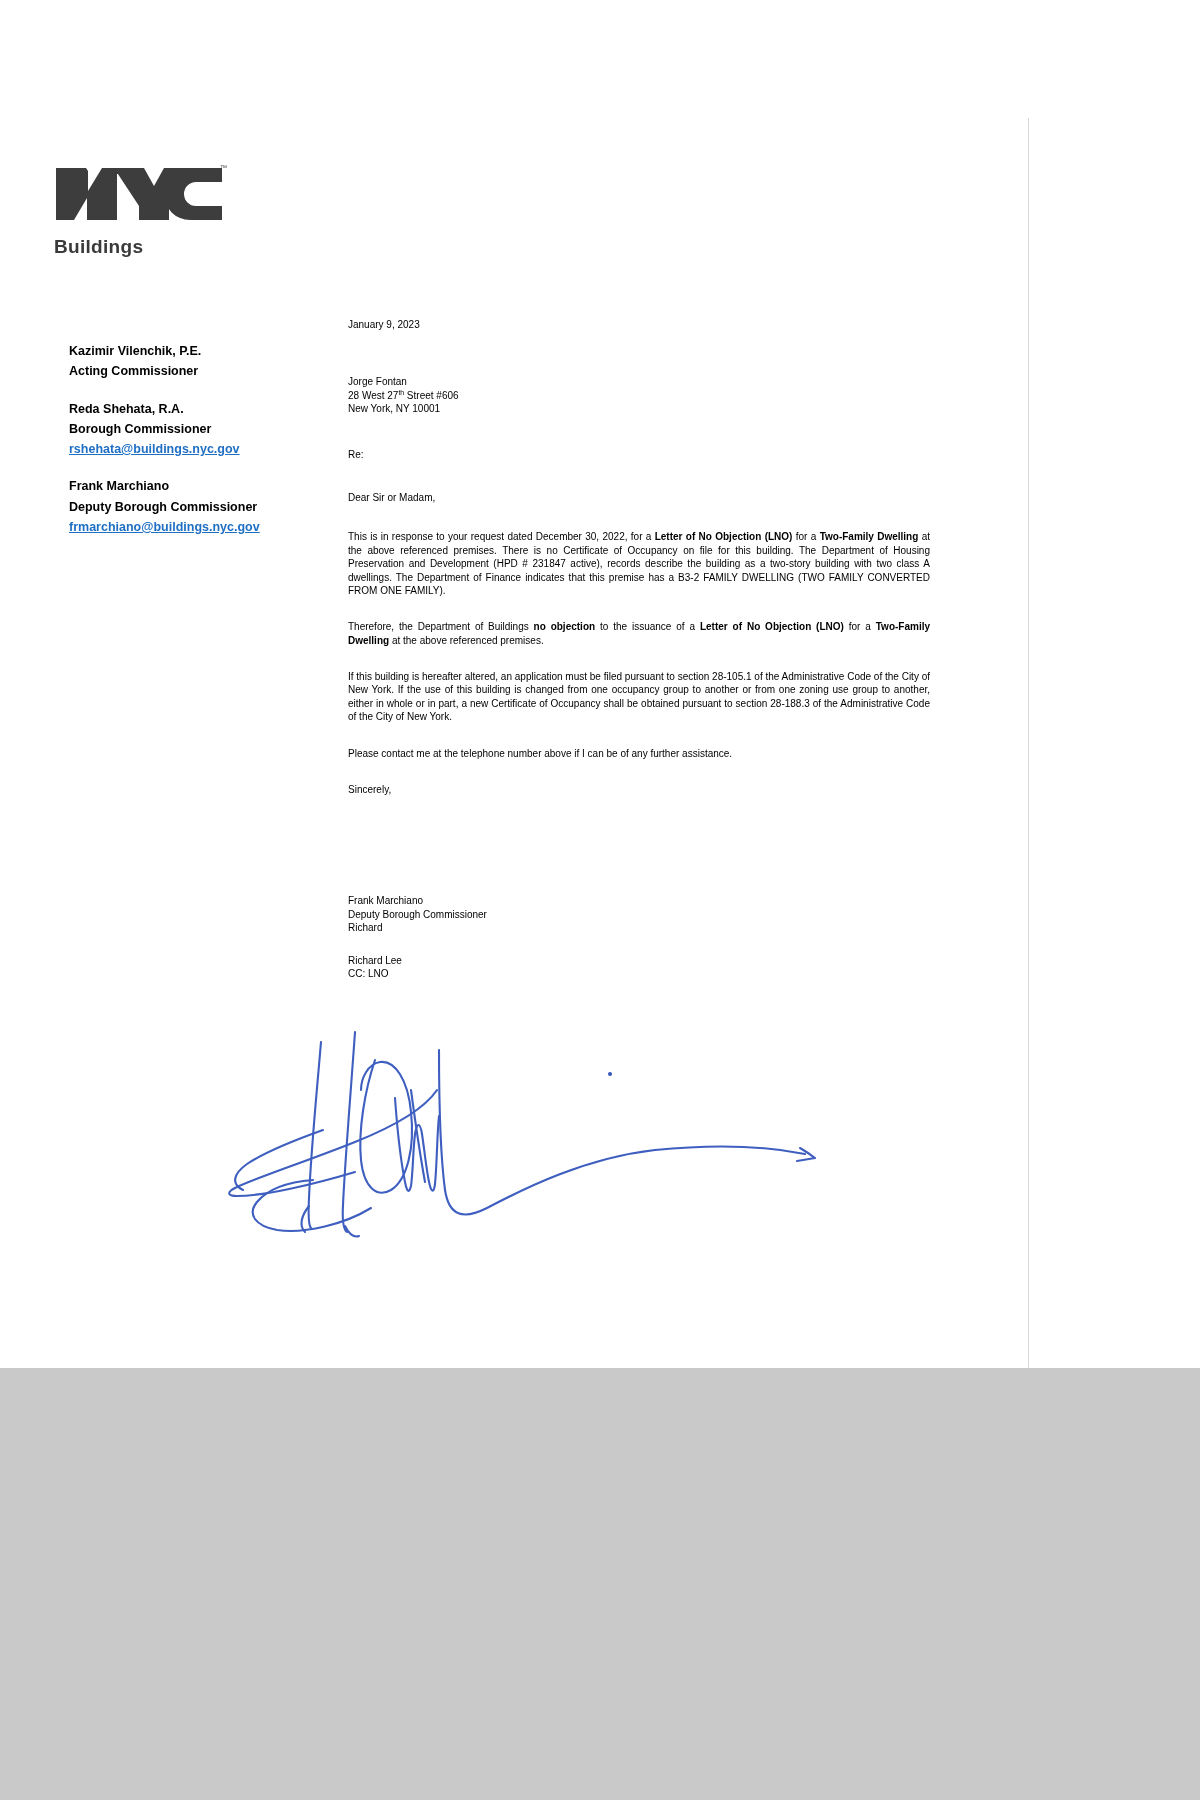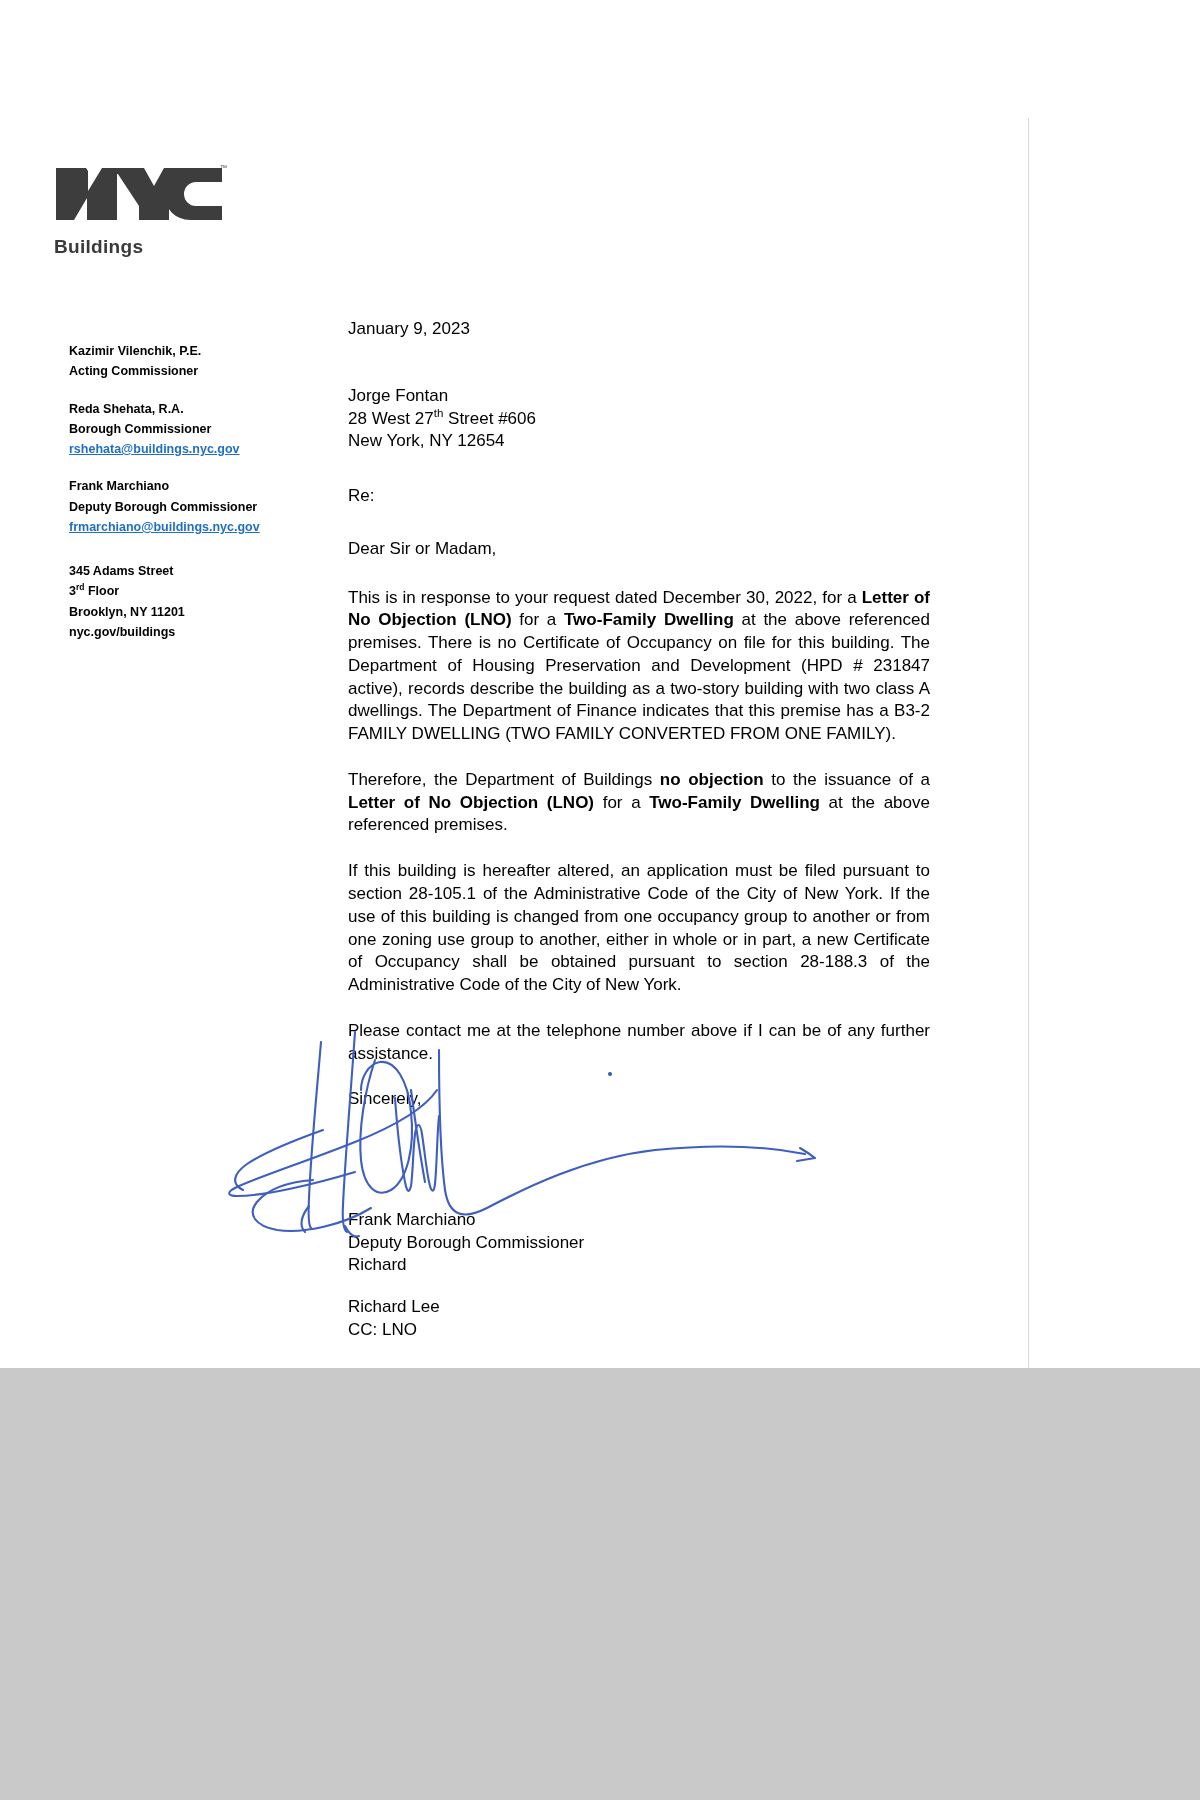--- a/index.html
+++ b/index.html
@@ -79,21 +79,21 @@
   .sb-group.phones { font-weight: normal; font-size: 12px; line-height: 1.72; }
   sup { font-size: 0.68em; vertical-align: super; line-height: 0; }
 
   
   .letter {
     position: absolute;
     left: 348px;
     top: 318px;
     width: 582px;
     color: #000;
-    font-size: 17px;
+    font-size: 10px;
     line-height: 1.34;
   }
   .date-line { margin-bottom: 44px; }
   .recipient { margin-bottom: 32px; }
   .recipient div { white-space: nowrap; }
 
   .re-block {
     display: flex;
     margin-bottom: 30px;
   }
@@ -196,37 +196,31 @@
       <div class="sb-bold">Borough Commissioner</div>
       <a class="sb-link" href="#">rshehata@buildings.nyc.gov</a>
     </div>
 
     <div class="sb-group">
       <div class="sb-bold">Frank Marchiano</div>
       <div class="sb-bold">Deputy Borough Commissioner</div>
       <a class="sb-link" href="#">frmarchiano@buildings.nyc.gov</a>
     </div>
 
-    <div class="sb-group addr">
-      <div class="sb-bold">345 Adams Street</div>
-      <div class="sb-bold"><span>3</span><sup>rd</sup><span> Floor</span></div>
-      <div class="sb-bold">Brooklyn, NY  11201</div>
-      <div class="sb-bold">nyc.gov/buildings</div>
-    </div>
 
   </div>
 
   <div class="letter">
 
     <div class="date-line">January 9, 2023</div>
 
     <div class="recipient">
       <div>Jorge Fontan</div>
       <div><span>28 West 27</span><sup>th</sup><span> Street #606</span></div>
-      <div>New York, NY 12654</div>
+      <div>New York, NY 10001</div>
     </div>
 
     <div class="re-block">
       <div class="re-label">Re:</div>
     </div>
 
     <div class="salutation">Dear Sir or Madam,</div>
 
     <p class="body-para"><span>This is in response to your request dated December 30, 2022, for a </span><b>Letter of No Objection (LNO)</b><span> for a </span><b>Two-Family Dwelling</b><span> at the above referenced premises. There is no Certificate of Occupancy on file for this building. The Department of Housing Preservation and Development (HPD # 231847 active), records describe the building as a two-story building with two class A dwellings. The Department of Finance indicates that this premise has a B3-2 FAMILY DWELLING (TWO FAMILY CONVERTED FROM ONE FAMILY).</span></p>
 

